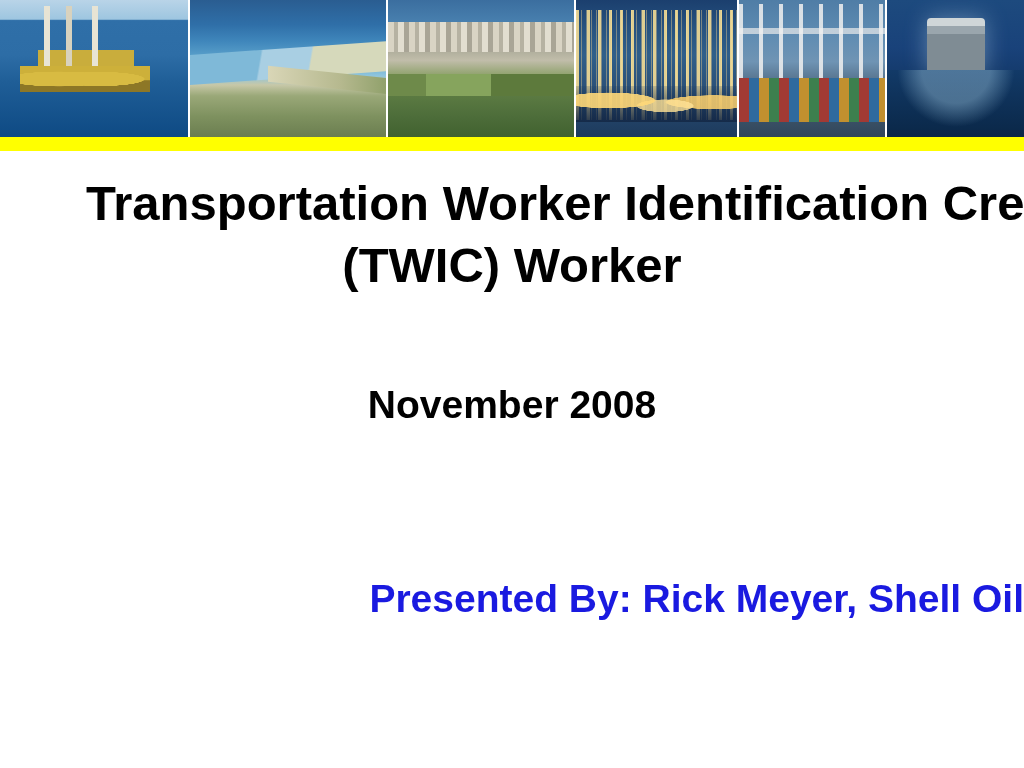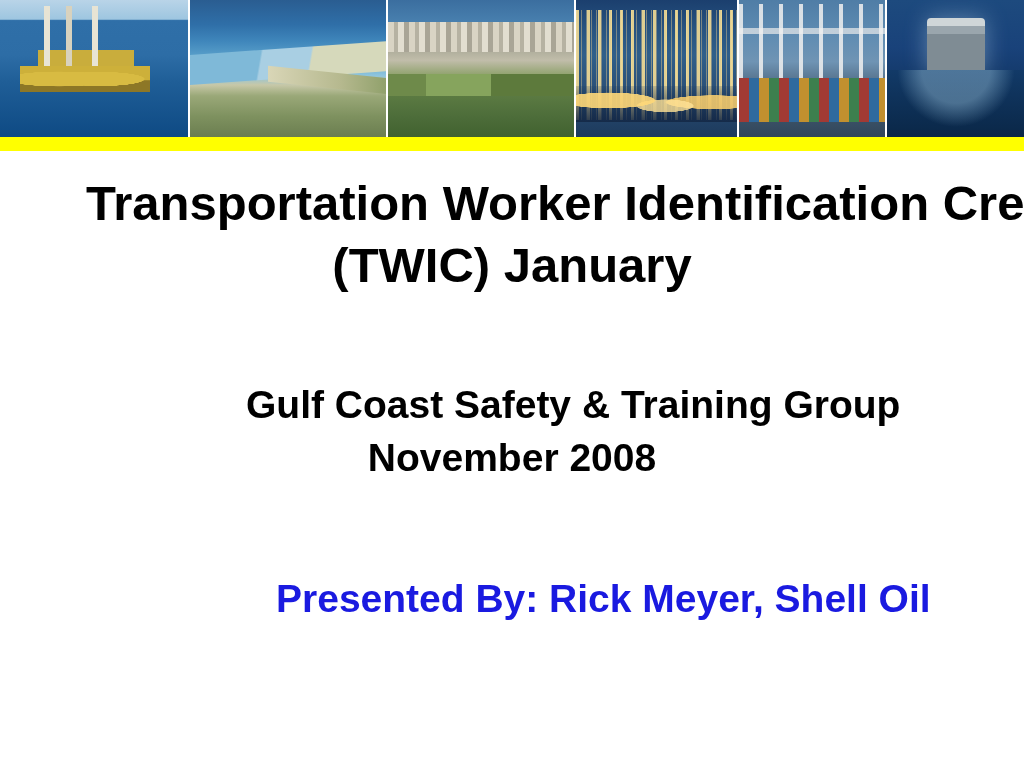--- a/index.html
+++ b/index.html
@@ -270,45 +270,45 @@
     left: 0;
     width: 1024px;
   }
   .presenter-line {
     font-size: 39px;
     font-weight: bold;
     color: #1a1ae0;
     line-height: 53px;
     white-space: nowrap;
     margin-left: 276px;
+    text-align: right;
   }
 </style>
 </head>
 <body>
 
 <div class="slide">
 
   <div class="banner">
     <div class="banner-cell cell-1 ph-rig"></div>
     <div class="banner-cell cell-2 ph-coast"></div>
     <div class="banner-cell cell-3 ph-city"></div>
     <div class="banner-cell cell-4 ph-refinery"></div>
     <div class="banner-cell cell-5 ph-cranes"></div>
     <div class="banner-cell cell-6 ph-subsea"></div>
   </div>
 
   <div class="yellow-bar"></div>
 
   <div class="title-block">
     <div class="title-line title-line-1">Transportation Worker Identification Credential</div>
-    <div class="title-line title-line-2">(TWIC) January</div>
+    <div class="title-line title-line-2">(TWIC) Worker</div>
   </div>
 
   <div class="subtitle-block">
-    <div class="subtitle-line subtitle-line-1">Gulf Coast Safety &amp; Training Group</div>
     <div class="subtitle-line subtitle-line-2">November 2008</div>
   </div>
 
   <div class="presenter-block">
     <div class="presenter-line">Presented By: Rick Meyer, Shell Oil</div>
   </div>
 
 </div>
 
 </body></html>

